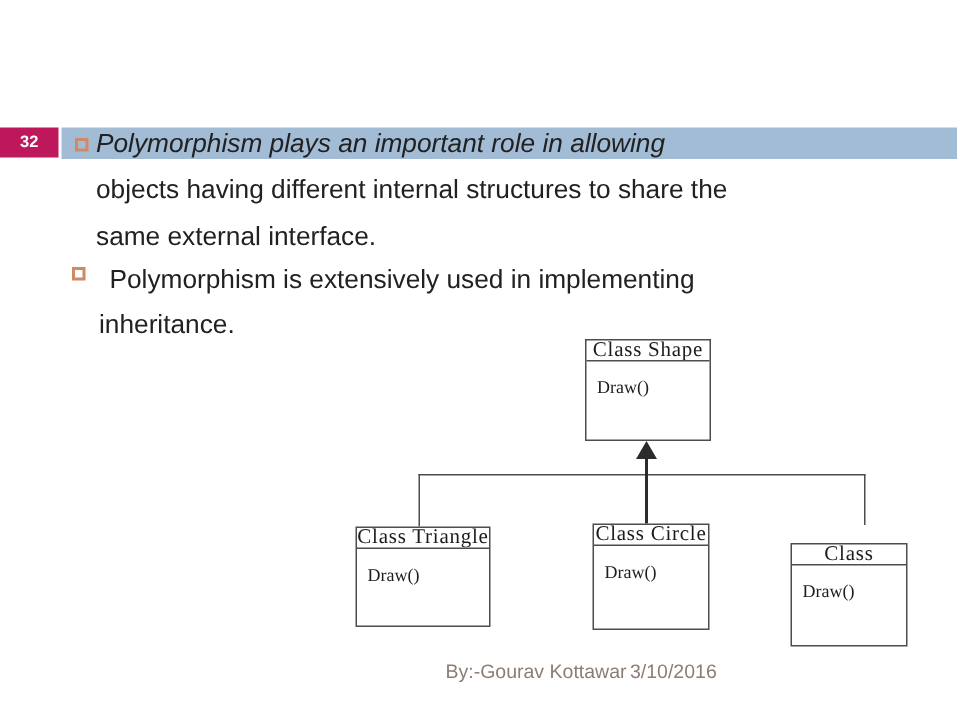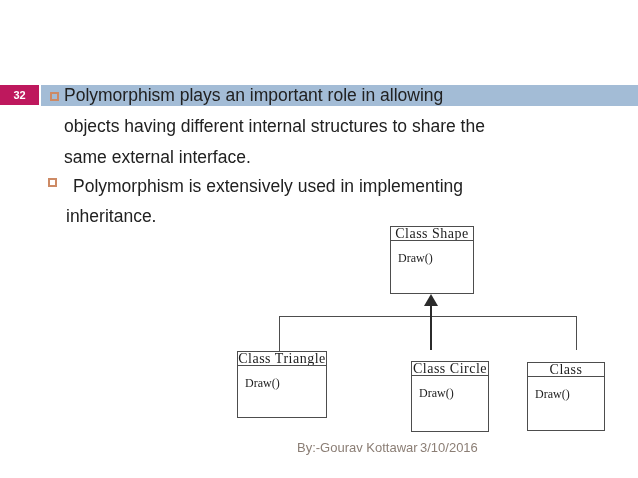--- a/index.html
+++ b/index.html
@@ -40,21 +40,21 @@
   }
   .bullet-1 { left: 50px; top: 92px; }
   .bullet-2 { left: 48px; top: 178px; }
 
   .body-line {
     color: #212121;
     font-size: 17.5px;
     line-height: 21px;
     white-space: nowrap;
   }
-  .l1 { left: 64px; top: 85px; }
+  .l1 { left: 64px; top: 85px; font-style: italic; }
   .l2 { left: 64px; top: 116px; }
   .l3 { left: 64px; top: 147px; }
   .l4 { left: 73px; top: 176px; }
   .l5 { left: 66px; top: 206px; }
 
   
   .uml-box {
     background: #ffffff;
     border: 1px solid #4d4d4d;
     font-family: "Liberation Serif", "DejaVu Serif", serif;
@@ -68,21 +68,21 @@
     line-height: 13px;
     letter-spacing: 0.5px;
     overflow: hidden;
   }
   .uml-body {
     padding: 10px 0 0 7px;
     font-size: 12px;
   }
   .box-shape    { left: 390px; top: 226px; width: 82px; height: 66px; }
   .box-triangle { left: 237px; top: 351px; width: 88px; height: 65px; }
-  .box-circle   { left: 411px; top: 349px; width: 76px; height: 69px; margin-top: 12px; }
+  .box-circle   { left: 395px; top: 349px; width: 76px; height: 69px; }
   .box-square   { left: 527px; top: 350px; width: 76px; height: 67px; margin-top: 12px; }
 
   .conn { background: #4d4d4d; }
   .conn-h     { left: 279px; top: 316px; width: 298px; height: 1px; }
   .conn-left  { left: 279px; top: 316px; width: 1px;  height: 35px; }
   .conn-right { left: 576px; top: 316px; width: 1px;  height: 34px; }
   .conn-shaft { left: 430px; top: 305px; width: 2px;  height: 45px; background: #2b2b2b; }
   .arrow-head {
     left: 424px; top: 294px;
     width: 0; height: 0;

